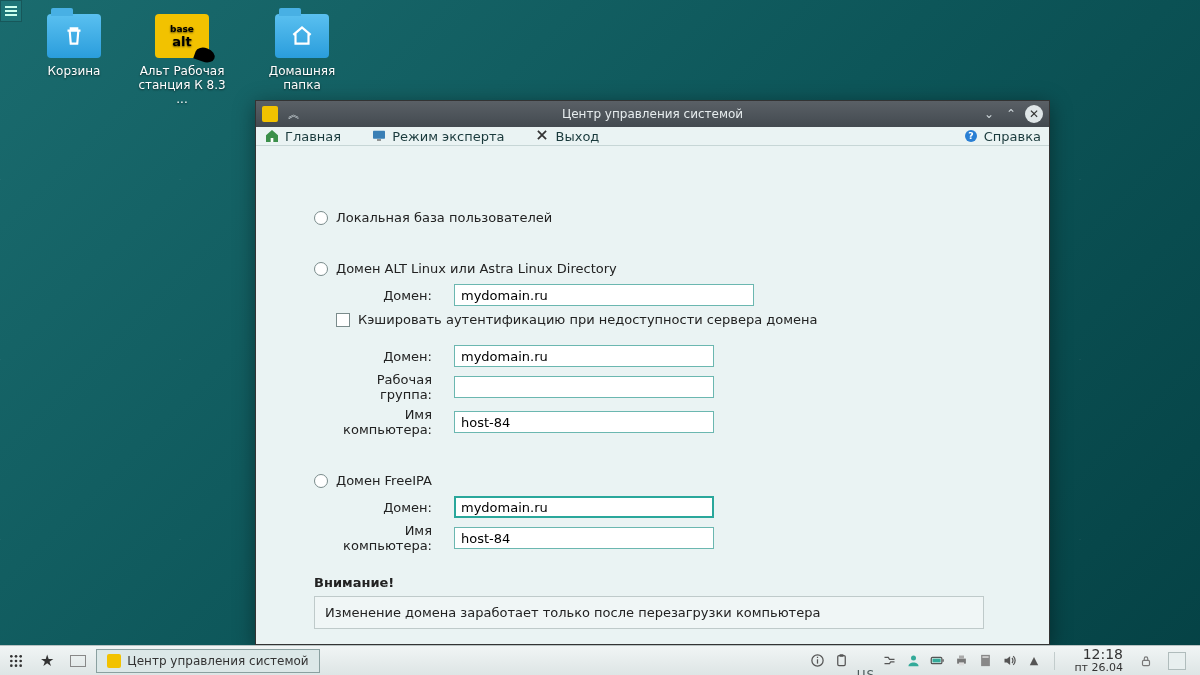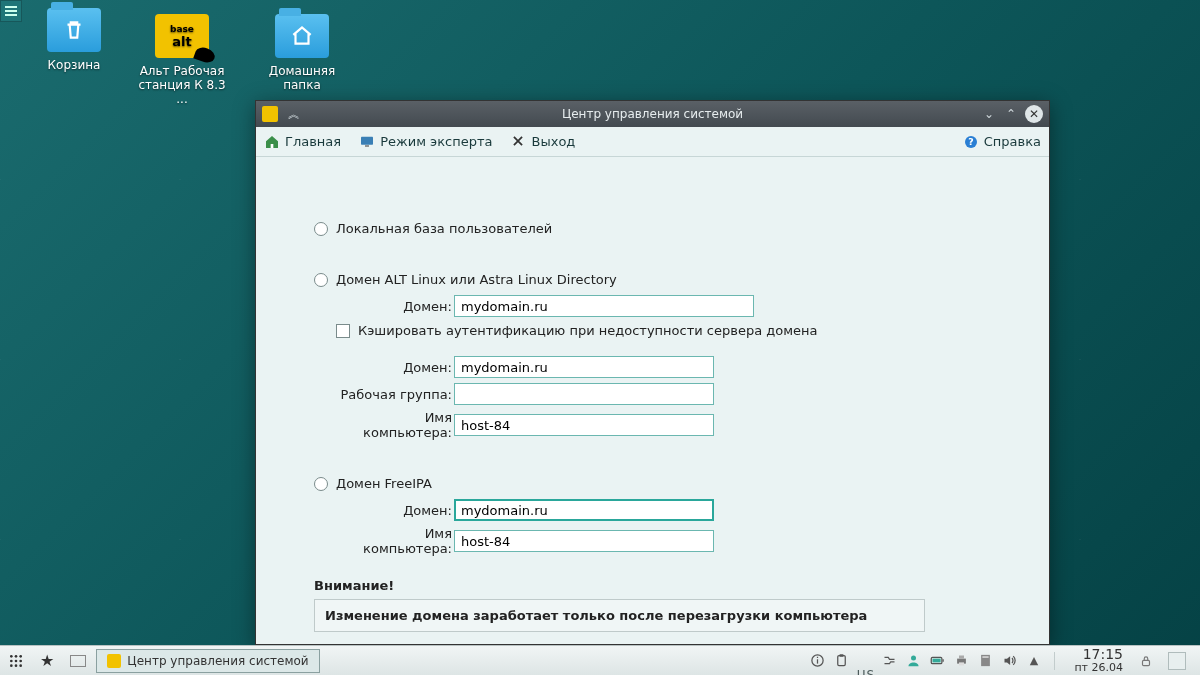--- a/index.html
+++ b/index.html
@@ -54,53 +54,53 @@
   }
   .titlebar .tb-left { display:flex; gap:8px; align-items:center;}
   .titlebar .tb-title { position:absolute; left:0; right:0; text-align:center; pointer-events:none;}
   .titlebar .tb-right { margin-left:auto; display:flex; gap:6px; align-items:center;}
   .tb-ico { width:16px; height:16px; display:inline-flex; align-items:center; justify-content:center; }
   .arrow { font-size:12px; color:#cdd6da; }
   .tb-btn { width:18px;height:18px;border-radius:9px;background:#dfe6e8;color:#333;display:flex;align-items:center;justify-content:center;font-size:12px;font-weight:bold;cursor:pointer;}
   .alt-mini{width:16px;height:16px;background:#f2c200;border-radius:2px;}
 
   .toolbar {
-    height:30px; background:#eaf3f3; border-bottom:1px solid #c7d6d6;
-    display:flex; align-items:center; padding:0 8px; font-size:13px; color:#1a3a3c;
+    height:19px; background:#eaf3f3; border-bottom:1px solid #c7d6d6;
+    display:flex; align-items:center; padding:0 8px; font-size:13px; color:#1a3a3c;gap:12px;
   }
   .toolbar .titem { display:flex; align-items:center; gap:5px; margin-right:18px; cursor:pointer;}
   .toolbar .spacer { flex:1; }
   .ticon { width:16px;height:16px; display:inline-block; }
 
   .content {
     flex:1; overflow:auto; background:#eaf3f3; padding:28px 40px 14px 58px;
     font-size:13px; color:#222;
   }
   .opt { margin-bottom:18px; }
   .radio-row { display:flex; align-items:center; gap:8px; margin-bottom:8px;margin-top:36px;}
   .radio {
     width:14px;height:14px;border:1px solid #7a8b8b;border-radius:50%;background:#fff;
     display:inline-flex;align-items:center;justify-content:center;cursor:pointer;flex-shrink:0;
   }
   .radio.checked::after{content:"";width:6px;height:6px;border-radius:50%;background:#2a5f60;}
   .field-row { display:flex; align-items:center; margin:5px 0 5px 22px; }
-  .field-row label { width:118px; text-align:right; padding-right:2px; font-size:13px;}
+  .field-row label { width:118px; text-align:right; padding-right:22px; font-size:13px;}
   .field-row.wide label { width:118px; }
   .tinput {
     height:22px; border:1px solid #6bb7b0; background:#fff; padding:2px 6px; font-size:13px;
     width:300px;
   }
   .tinput.active{ border:2px solid #2aa79b; padding:1px 5px;}
   .check-row { display:flex; align-items:center; gap:8px; margin:6px 0 4px 22px;}
   .checkbox { width:14px;height:14px;border:1px solid #7a8b8b;background:#fff;cursor:pointer;flex-shrink:0;}
   .sect { margin-top:14px; }
   .warn-label{ font-weight:bold; margin:22px 0 6px 0;}
   .warn-box{
-    border:1px solid #bfcaca; background:#f0f6f6; padding:8px 10px; font-weight:bold; font-size:13px;
-    width:611px;
+    border:1px solid #bfcaca; background:#f0f6f6; padding:8px 10px; font-weight:normal; font-size:13px;
+    width:670px;
   }
   .apply-btn{
     margin-top:22px; padding:4px 10px; background:#e1eeee; border:2px solid #2aa79b;
     font-size:15px; cursor:pointer; color:#1a3a3c;
   }
 
   
   .taskbar {
     position:absolute; left:0; right:0; bottom:0; height:30px;
     background:linear-gradient(#f1f5f5,#dde5e5); border-top:1px solid #b8c2c2;
@@ -127,21 +127,21 @@
 </style>
 </head>
 <body>
 
 <div class="hex-overlay"></div>
 
 <div class="menu-btn">
     <span></span>
   </div>
 
-<div class="desktop-icon" style="left:24px; top:8px;">
+<div class="desktop-icon" style="left:24px; top:14px;">
   <div class="ic folder trash">
     <svg viewBox="0 0 24 24">
         <path d="M6 7h12M9 7V5h6v2M8 7l1 12h6l1-12"></path>
       </svg>
   </div>
   <div>Корзина</div>
 </div>
 
 <div class="desktop-icon" style="left:132px; top:14px;">
   <div class="ic alt-logo">
@@ -348,21 +348,21 @@
     </span>
     <span class="tico">
       <svg viewBox="0 0 24 24" width="15" height="15">
           <path fill="#555" d="M4 9v6h4l5 4V5l-5 4z"></path>
           <path fill="none" stroke="#555" stroke-width="2" d="M16 8c2 2 2 6 0 8M18 5c4 4 4 10 0 14"></path>
         </svg>
     </span>
     <span class="tico" style="font-size:11px;color:#555">▲</span>
     <div class="sep"></div>
     <div class="clock">
-      <div class="time">17:15</div>
+      <div class="time">12:18</div>
       <div>пт 26.04</div>
     </div>
     <span class="tico">
       <svg viewBox="0 0 24 24" width="14" height="14">
           <rect x="6" y="11" width="12" height="9" rx="2" fill="none" stroke="#777" stroke-width="2"></rect>
           <path d="M9 11V8a3 3 0 016 0v3" fill="none" stroke="#777" stroke-width="2"></path>
         </svg>
     </span>
     <div class="show-desktop"></div>
   </div>

